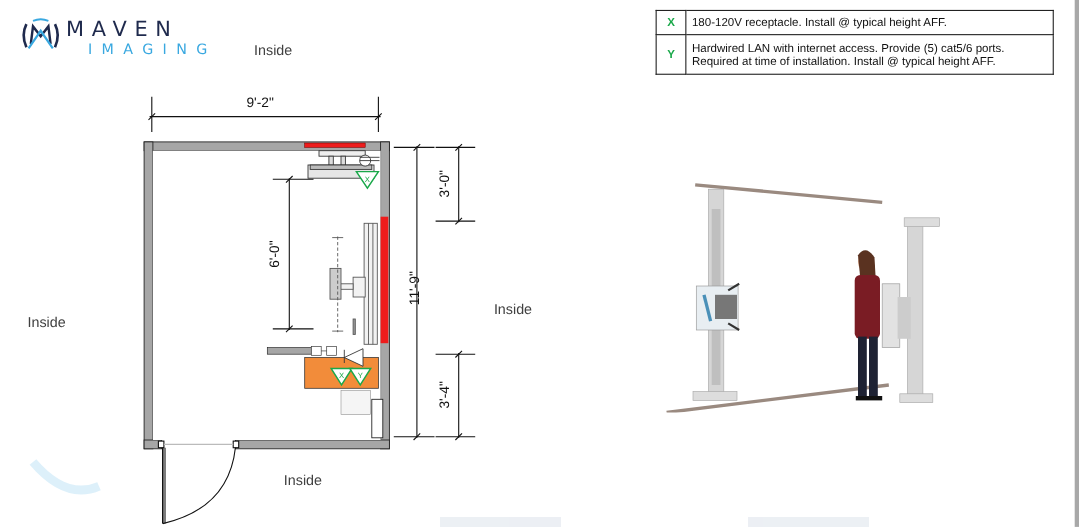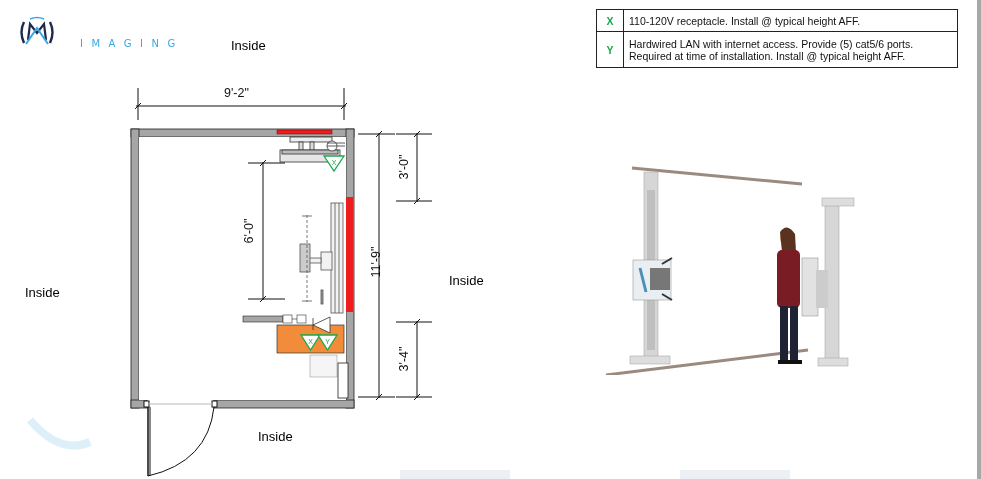--- a/index.html
+++ b/index.html
@@ -1,45 +1,46 @@
 <!DOCTYPE html>
 <html><head>
   <meta charset="utf-8">
   <style>
     html, body { margin:0; padding:0; }
     body { width:981px; height:479px; position:relative; overflow:hidden; background:#ffffff; font-family:"Liberation Sans", sans-serif; }
     .abs { position:absolute; }
-    .label { font-size:13px; color:#000000; font-family:"Liberation Sans", sans-serif; }
+    .label { font-size:13px; color:#404040; font-family:"Liberation Sans", sans-serif; }
     .logo-text { font-family:"DejaVu Sans", sans-serif; color:#1f2a4d; font-size:19px; letter-spacing:7px; font-weight:normal; }
-    .logo-sub { font-family:"DejaVu Sans", sans-serif; color:#39a8e0; font-size:10px; letter-spacing:8.5px; }
+    .logo-sub { font-family:"DejaVu Sans", sans-serif; color:#39a8e0; font-size:13px; letter-spacing:8.5px; }
     table.legend { border-collapse:collapse; font-family:"Liberation Sans", sans-serif; font-size:10.5px; color:#111; }
     table.legend td { border:1px solid #222; padding:2px 5px; vertical-align:middle; }
     table.legend td.key { color:#1aa84a; font-weight:bold; text-align:center; width:16px; }
     .scrollbar { right:0; top:0; width:4px; height:479px; background:#a8a8a8; }
     .dim { font-size:12.5px; color:#111; font-family:"Liberation Sans", sans-serif; }
   </style>
 </head>
 <body>
 
 <div class="abs" style="left:18px; top:14px; width:150px; height:34px;">
   <svg class="abs" style="left:0; top:2px;" width="38" height="32" viewBox="0 0 38 32">
     <path d="M6 6 Q1 16 6 27" stroke="#1f2a4d" stroke-width="2.4" fill="none"></path>
     <path d="M32 6 Q37 16 32 27" stroke="#1f2a4d" stroke-width="2.4" fill="none"></path>
     <path d="M10 24 L12 8 L19 17 L26 8 L28 24" stroke="#1f2a4d" stroke-width="2.2" fill="none"></path>
     <path d="M8 28 L19 12 L30 28" stroke="#39a8e0" stroke-width="2" fill="none"></path>
     <path d="M12 3 Q19 0 26 3" stroke="#39a8e0" stroke-width="1.6" fill="none"></path>
   </svg>
+  <div class="abs logo-text" style="left:42px; top:2px;">MAVEN</div>
   <div class="abs logo-sub" style="left:62px; top:24px;">IMAGING</div>
 </div>
 
 <table class="legend abs" style="left:596px; top:9px; width:362px;">
   <tbody>
       <tr style="height:22px;">
     <td class="key">X</td>
-    <td>110-120V receptacle. Install @ typical height AFF.</td>
+    <td>180-120V receptacle. Install @ typical height AFF.</td>
   </tr>
   <tr style="height:36px;">
     <td class="key">Y</td>
     <td>
       <div>Hardwired LAN with internet access. Provide (5) cat5/6 ports.</div>
       <div>Required at time of installation. Install @ typical height AFF.</div>
     </td>
   </tr>
 </tbody>
   </table>

